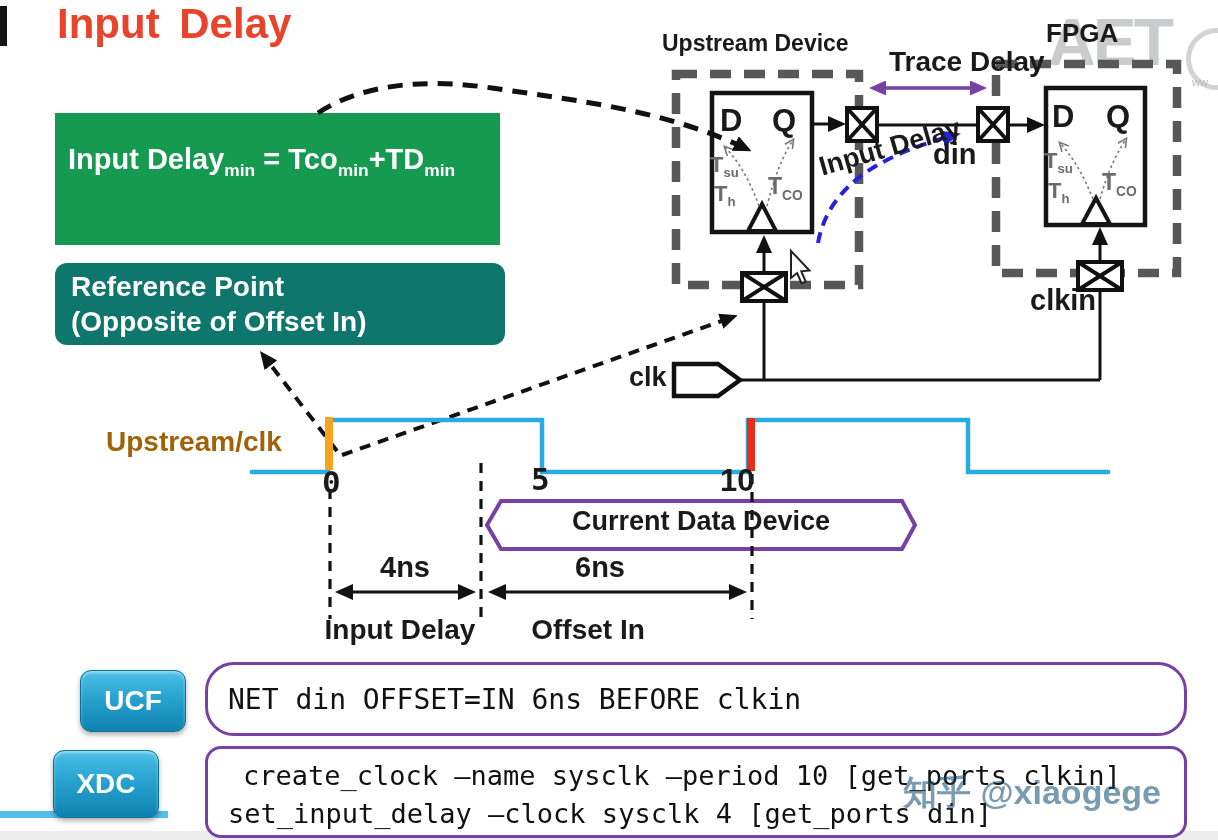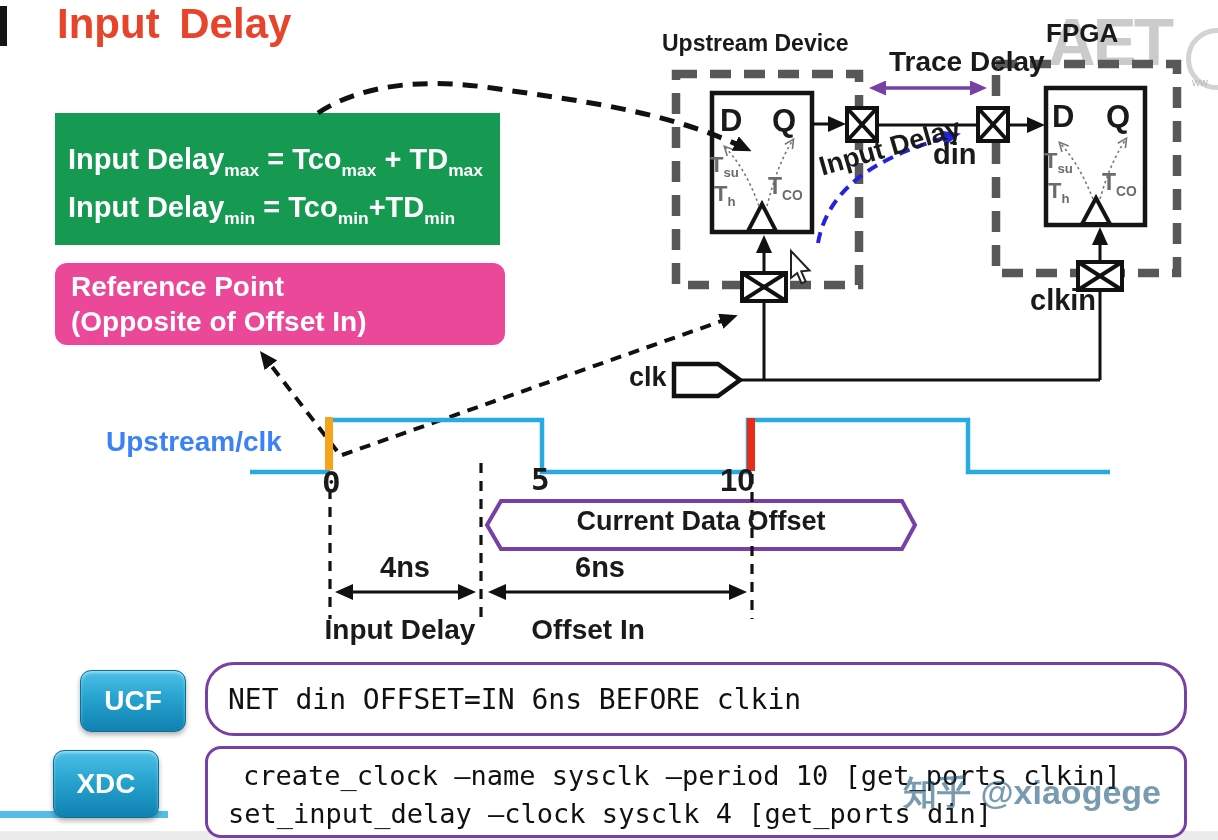--- a/index.html
+++ b/index.html
@@ -9,21 +9,21 @@
   .lbl{position:absolute;font-weight:bold;color:#1a1a1a;white-space:nowrap;}
   sub{font-size:.6em;}
   svg{position:absolute;left:0;top:0;z-index:2;pointer-events:none;}
   .txt{z-index:3;}
   
   #title{left:57px;top:0px;font-size:42px;letter-spacing:0px;word-spacing:8px;color:#e8442c;}
   
   #greenbox{left:55px;top:113px;width:445px;height:132px;background:#169a52;z-index:1;
             color:#fff;font-weight:bold;font-size:29px;line-height:37px;padding:28px 0 0 13px;box-sizing:border-box;}
   
-  #redbox{left:55px;top:263px;width:450px;height:82px;background:#ec4899;border-radius:12px;z-index:1;
+  #redbox{left:55px;top:263px;width:450px;height:82px;background:#0f766e;border-radius:12px;z-index:1;
           color:#fff;font-weight:bold;font-size:28px;line-height:35px;padding:6px 0 0 16px;box-sizing:border-box;}
   
   .gray{color:#6b6b6b;}
   
   .tagbtn{position:absolute;width:106px;text-align:center;color:#fff;font-weight:bold;font-size:28px;
           background:linear-gradient(180deg,#4cc0e8 0%,#27a3cf 45%,#0f81b0 100%);
           border:1px solid #0c6f99;border-radius:11px;box-shadow:0 3px 5px rgba(0,0,0,.3), inset 0 2px 3px rgba(255,255,255,.45);
           z-index:4;box-sizing:border-box;}
   .codebox{position:absolute;left:205px;width:982px;background:#fff;border:3.5px solid #7740a5;border-radius:16px;
            z-index:3;box-sizing:border-box;font-family:"DejaVu Sans Mono","Liberation Mono",monospace;color:#111;}
@@ -40,21 +40,20 @@
 </head>
 <body>
 
 <div class="abs" id="blacksliver"></div>
 <div class="abs" id="bottomstrip"></div>
 <div class="abs" id="cyanline"></div>
 
 <div class="lbl txt" id="title">Input Delay</div>
 
 <div class="abs" id="greenbox">
-  <div>Input Delay<sub>max</sub> = Tco<sub>max</sub> + TD<sub>max</sub></div>
   <div>Input Delay<sub>min</sub> = Tco<sub>min</sub>+TD<sub>min</sub></div>
 </div>
 
 <div class="abs" id="redbox">
   <div>Reference Point</div>
   <div>(Opposite of Offset In)</div>
 </div>
 
 <svg width="1218" height="680" viewBox="0 0 1218 680">
   <defs>
@@ -157,25 +156,25 @@
 <div class="lbl txt" style="left:1106px;top:99px;font-size:31px;">Q</div>
 <div class="lbl txt gray" style="left:1044px;top:148px;font-size:22px;">T<sub>su</sub></div>
 <div class="lbl txt gray" style="left:1048px;top:178px;font-size:22px;">T<sub>h</sub></div>
 <div class="lbl txt gray" style="left:1102px;top:169px;font-size:23px;">T<sub>CO</sub></div>
 
 <div class="lbl txt" style="left:933px;top:138px;font-size:29px;">din</div>
 <div class="lbl txt" style="left:820px;top:152px;font-size:27px;transform:rotate(-16deg);transform-origin:left center;">Input Delay</div>
 <div class="lbl txt" style="left:1030px;top:284px;font-size:29px;">clkin</div>
 <div class="lbl txt" style="left:629px;top:362px;font-size:27px;">clk</div>
 
-<div class="lbl txt" style="left:106px;top:426px;font-size:28px;color:#3b82f6;">Upstream/clk</div>
+<div class="lbl txt" style="left:106px;top:426px;font-size:28px;color:#a16207;">Upstream/clk</div>
 <div class="lbl txt" style="left:322px;top:464px;font-size:31px;font-family:'DejaVu Sans Mono',monospace;">0</div>
 <div class="lbl txt" style="left:531px;top:461px;font-size:31px;font-family:'DejaVu Sans Mono',monospace;">5</div>
 <div class="lbl txt" style="left:720px;top:463px;font-size:31px;font-family:Liberation Sans, sans-serif;">10</div>
-<div class="lbl txt" style="left:501px;top:506px;width:400px;text-align:center;font-size:27px;">Current Data Offset</div>
+<div class="lbl txt" style="left:501px;top:506px;width:400px;text-align:center;font-size:27px;">Current Data Device</div>
 <div class="lbl txt" style="left:355px;top:551px;width:100px;text-align:center;font-size:29px;">4ns</div>
 <div class="lbl txt" style="left:550px;top:551px;width:100px;text-align:center;font-size:29px;">6ns</div>
 <div class="lbl txt" style="left:310px;top:614px;width:180px;text-align:center;font-size:28px;">Input Delay</div>
 <div class="lbl txt" style="left:498px;top:614px;width:180px;text-align:center;font-size:28px;">Offset In</div>
 
 <div class="tagbtn" style="left:53px;top:670px;height:62px;line-height:60px;margin-left:27px;">UCF</div>
 <div class="codebox" style="top:662px;height:74px;font-size:28px;border-radius:29px;">
   <div class="codeline" style="line-height:70px;">NET din OFFSET=IN 6ns BEFORE clkin</div>
 </div>
 

